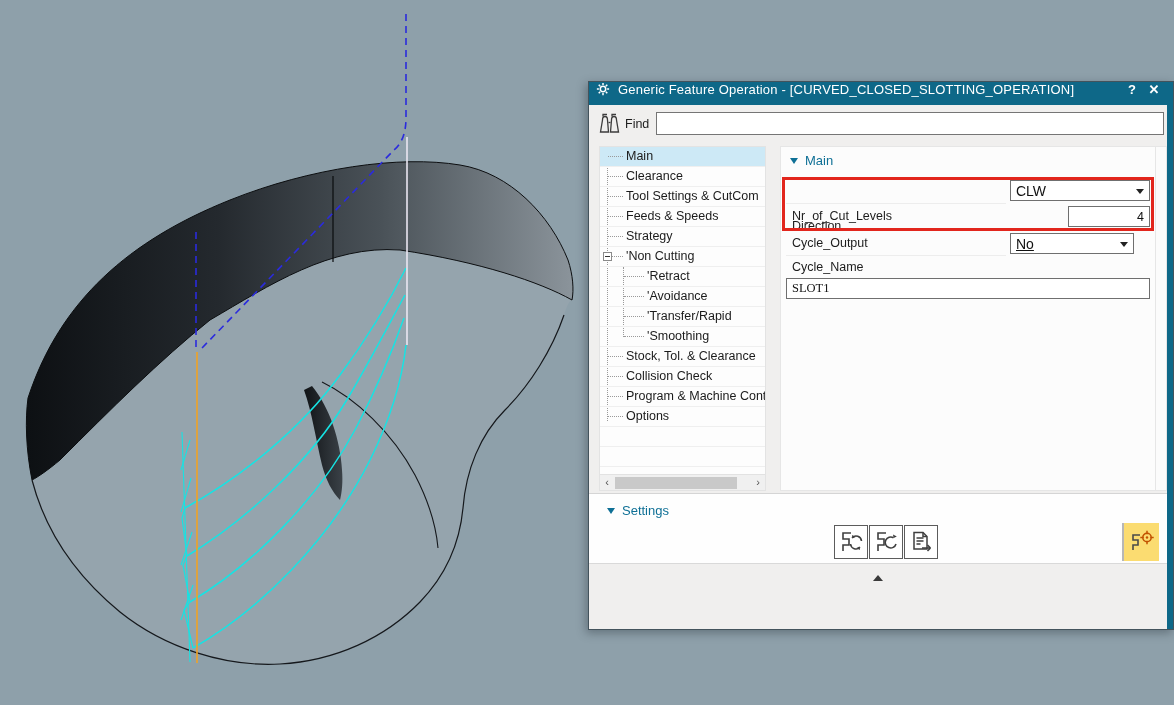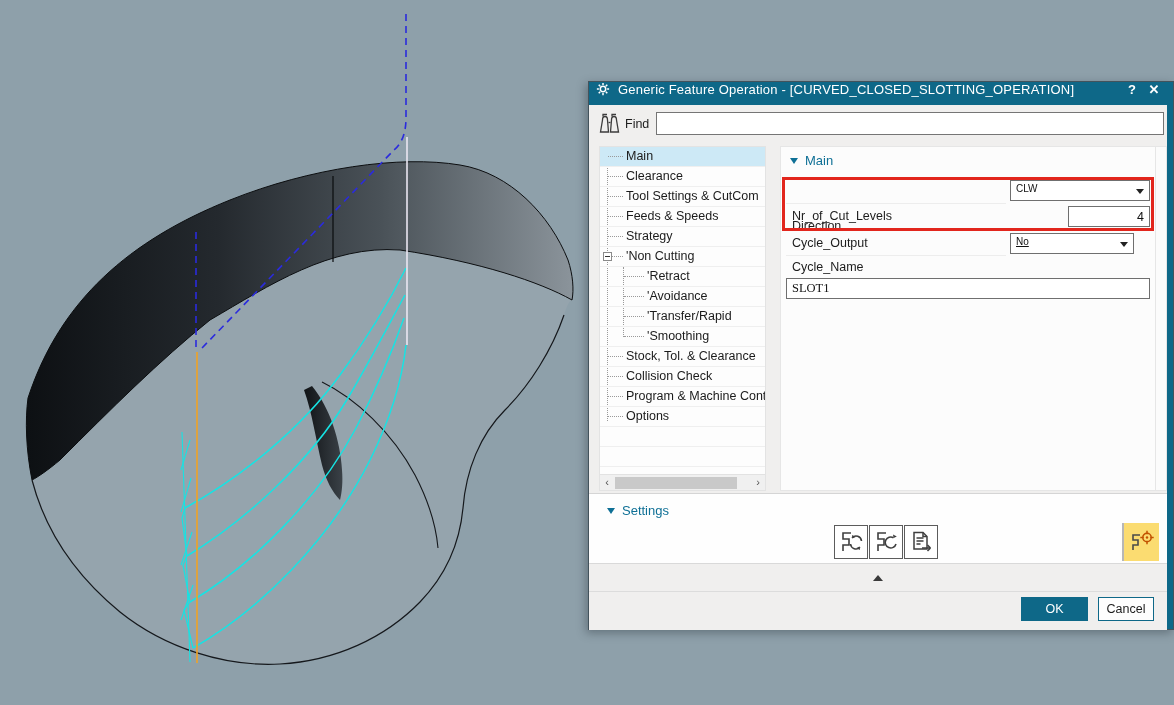--- a/index.html
+++ b/index.html
@@ -57,21 +57,21 @@
   
   .form-panel { position:absolute; left:191px; top:4px; width:387px; height:345px; background:#fcfcfc;
                 border:1px solid #e6e6e6; }
   .form-scrollstrip { position:absolute; right:0; top:0; bottom:0; width:11px; background:#fbfbfb;
                       border-left:1px solid #e6e6e6; }
   .sec-header { position:absolute; left:9px; display:flex; align-items:center; gap:7px;
                 font-size:13px; color:#0f7096; cursor:default; }
   .tri-down { width:0; height:0; border-left:4.5px solid transparent; border-right:4.5px solid transparent;
               border-top:6px solid #0f7096; }
   .form-label { position:absolute; font-size:12.5px; color:#1c1c1c; }
-  .combo { position:absolute; height:21px; background:#fff; border:1px solid #6f6f6f; font-size:10px;
+  .combo { position:absolute; height:21px; background:#fff; border:1px solid #6f6f6f; font-size:14px;
            color:#111; padding:2px 18px 0 5px; cursor:default; }
   .combo .carrow { position:absolute; right:5px; top:8px; width:0; height:0;
                    border-left:4px solid transparent; border-right:4px solid transparent; border-top:5px solid #222; }
   .numinput, .textinput { position:absolute; height:21px; background:#fff; border:1px solid #6f6f6f;
            font-size:12.5px; color:#111; padding:0 5px; font-family:inherit; outline:none; }
   .numinput { text-align:right; }
   .red-box { position:absolute; left:1px; top:30px; width:372px; height:54px; border:3px solid #e2261d;
              pointer-events:none; z-index:5; }
   .fline { position:absolute; border-top:1px solid #ededed; height:0; }
 
@@ -328,17 +328,13 @@
         <path d="M19,2.8 V6.2 M19,12.8 V16.2 M12.3,9.5 H15.7 M22.3,9.5 H25.7" stroke="#c25200" stroke-width="1.5"></path>
         <circle cx="19" cy="9.5" r="1.2" fill="#c25200"></circle>
       </svg>
     </div>
   </div>
 
   <div class="collapse-strip">
     <span class="collapse-arrow"></span>
   </div>
 
-  <div class="footer">
-    <div class="btn ok">OK</div>
-    <div class="btn cancel">Cancel</div>
-  </div>
 </div>
 
 </body></html>

